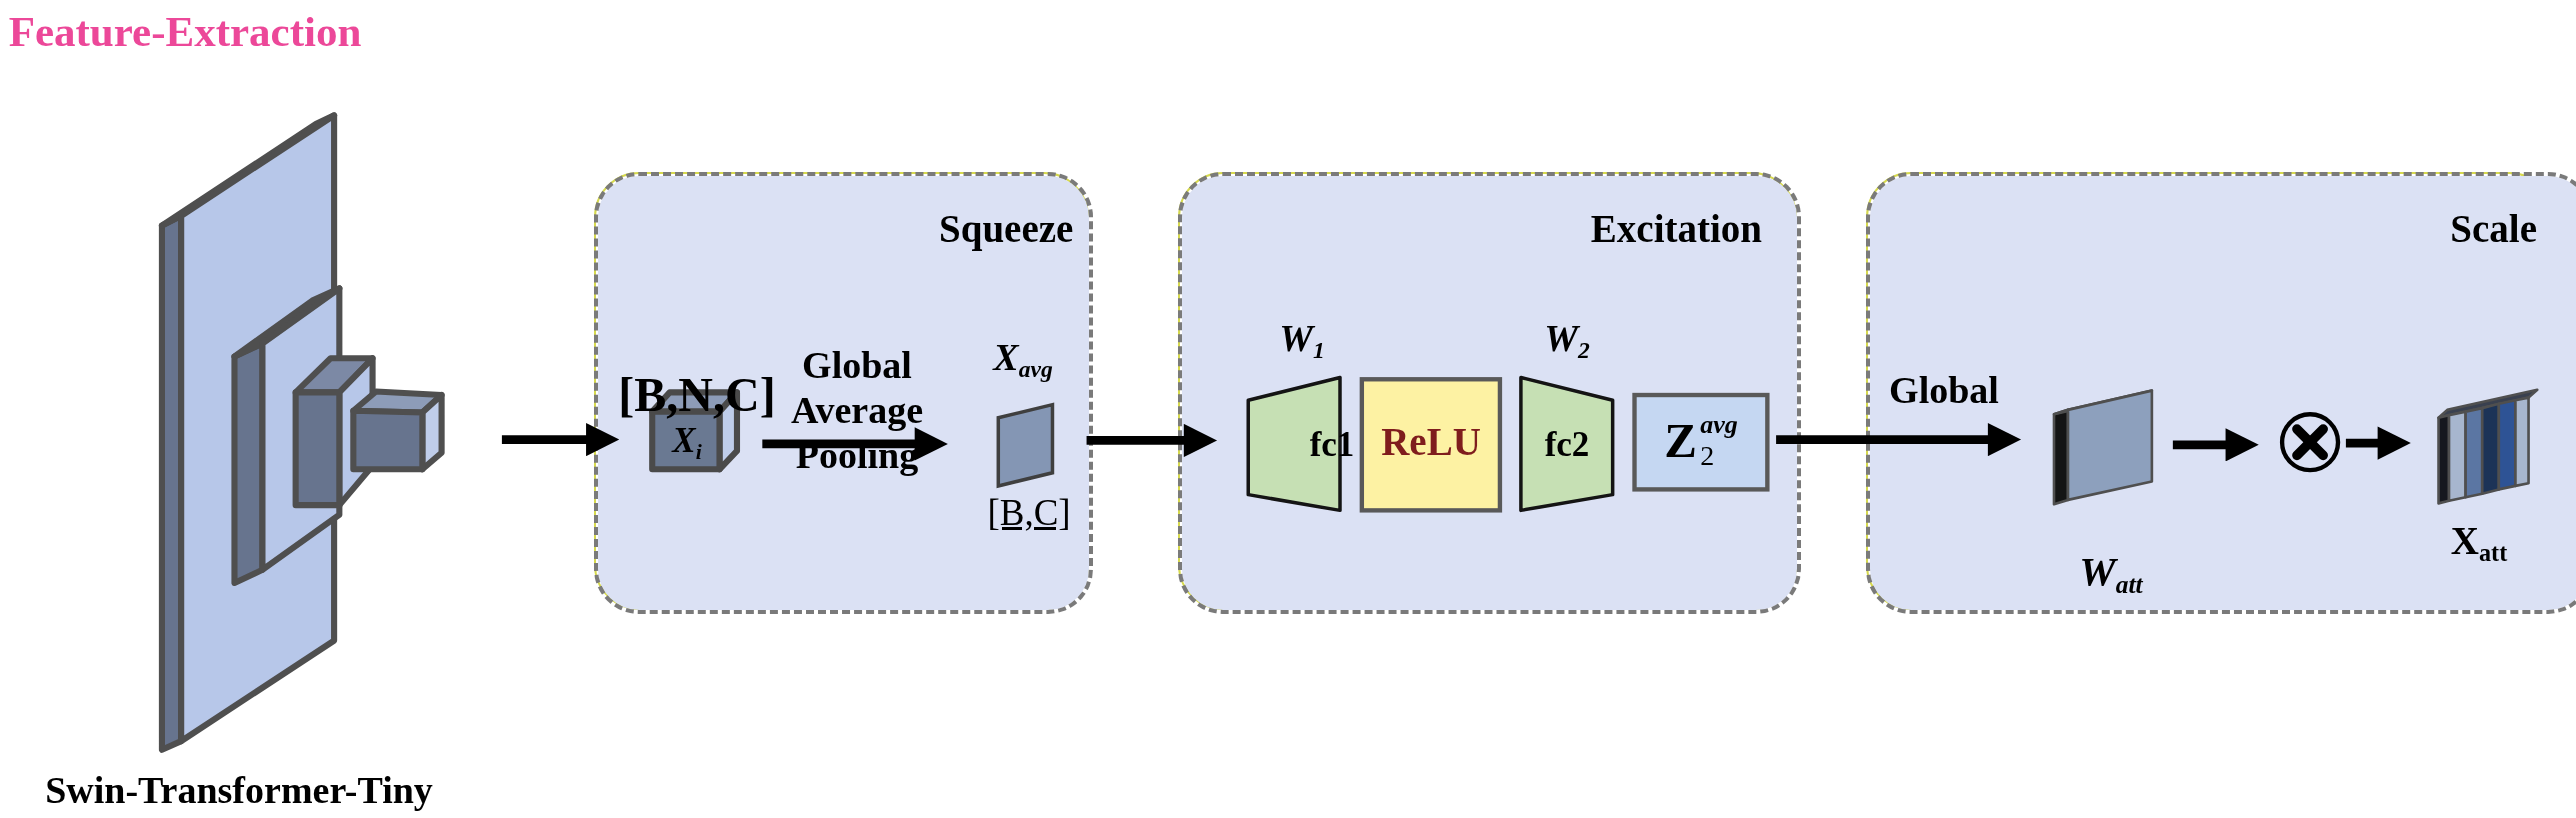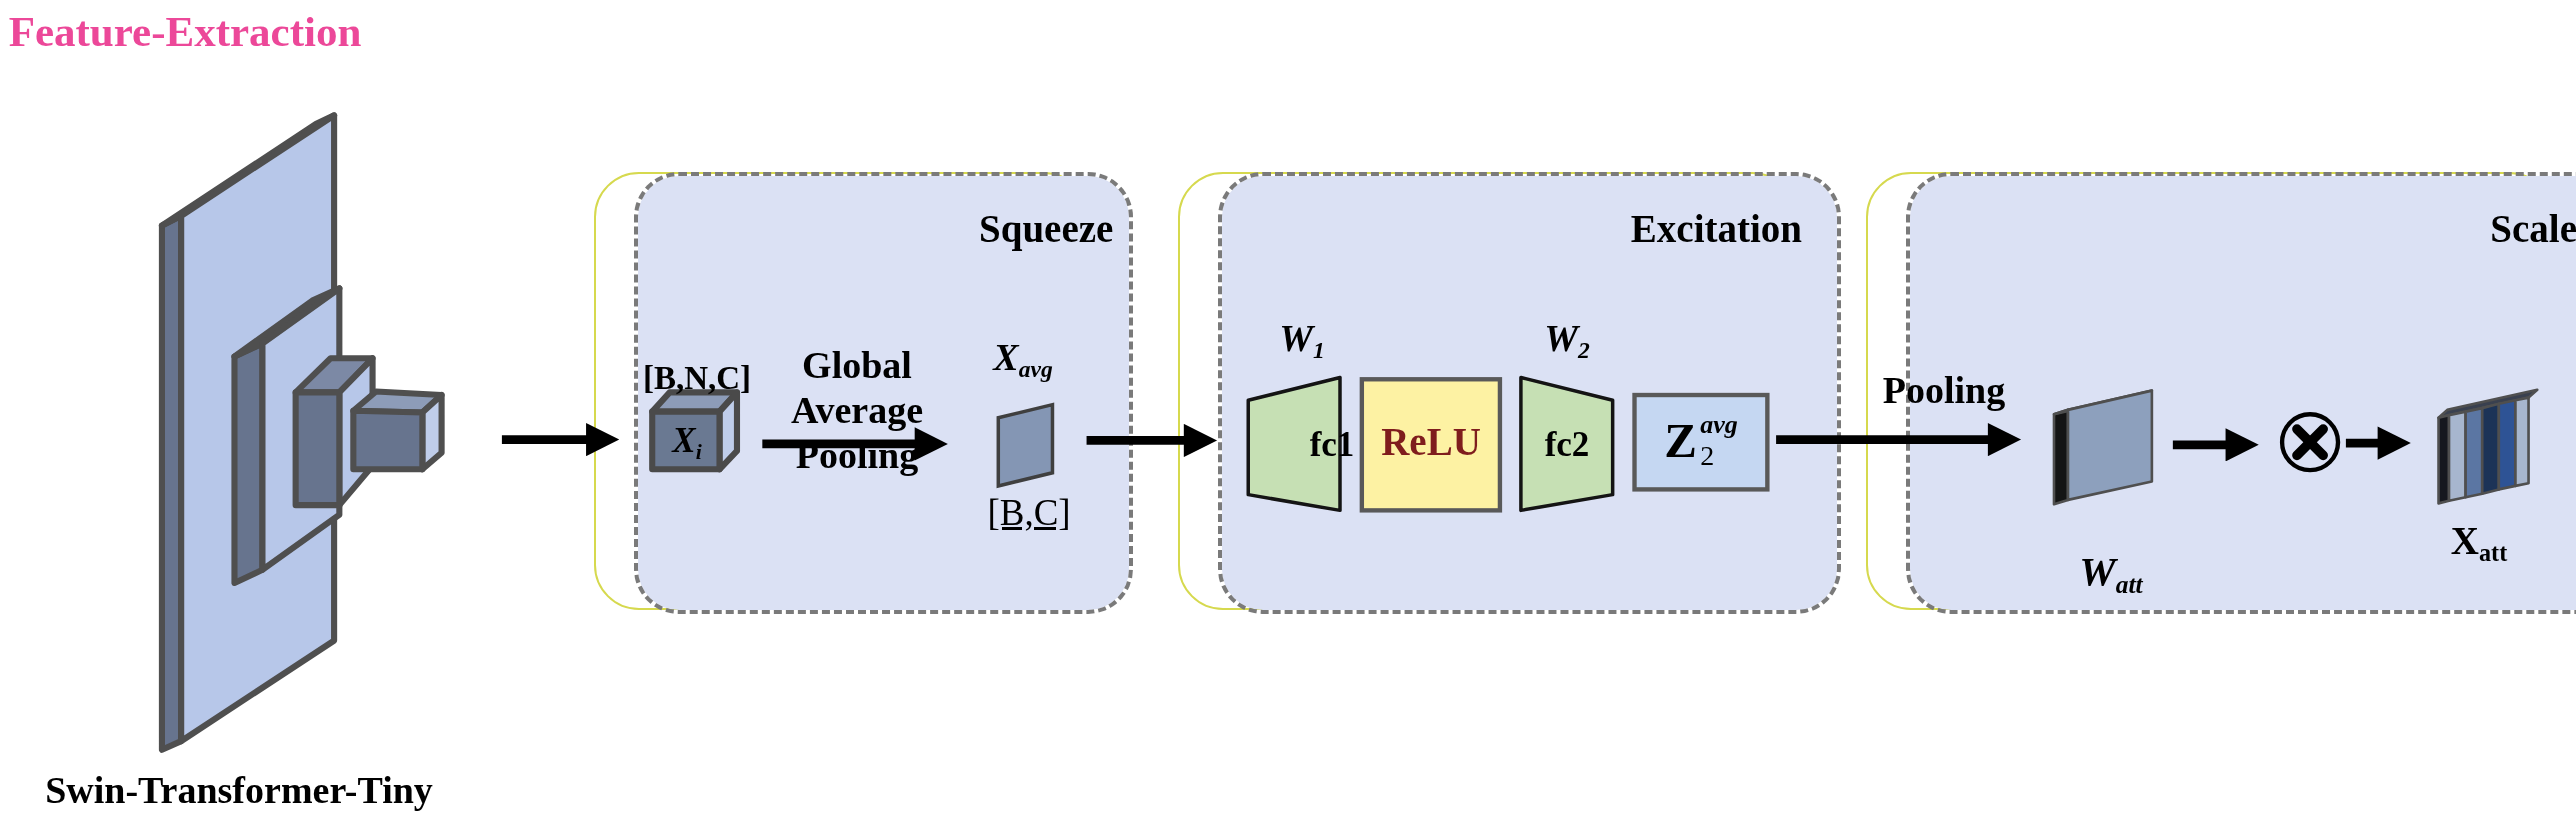--- a/index.html
+++ b/index.html
@@ -1,21 +1,21 @@
 <!DOCTYPE html>
 <html style="font-size:14px"><head>
 <meta charset="utf-8">
 <style>
   html,body{margin:0;padding:0;background:#ffffff;}
   #stage{position:relative;width:2576px;height:818px;background:#ffffff;overflow:hidden;
          font-family:"Liberation Serif","DejaVu Serif",serif;}
   .layer{position:absolute;left:0;top:0;pointer-events:none;}
   
   .panel-accent{position:absolute;border:2.6px solid #d6d94e;border-radius:45px;background:transparent;}
-  .panel{position:absolute;border:4.4px dashed #7a7a7a;border-radius:45px;background-clip:padding-box;margin-left:40px;}
+  .panel{position:absolute;border:4.4px dashed #7a7a7a;border-radius:45px;background-clip:padding-box;}
   .panel-title{position:absolute;top:30px;font-size:39px;font-weight:700;color:#000;white-space:nowrap;}
   
   .lbl{position:absolute;transform:translateX(-50%);font-weight:700;color:#000;
        white-space:nowrap;line-height:1;text-align:center;}
   .it{font-style:italic;}
   .reg{font-weight:400;}
   .sub{font-size:0.62em;vertical-align:-0.30em;}
   .gap{white-space:normal;width:245px;line-height:1.18;}
   .ttl{position:absolute;left:8.7px;top:7px;font-size:43px;font-weight:700;color:#ec4899;white-space:nowrap;}
   
@@ -120,21 +120,21 @@
       <line x1="2032" y1="503" x2="2280" y2="503" stroke="#000000"></line>
       <line x1="2486" y1="509" x2="2552" y2="509" stroke="#000000"></line>
       <line x1="2684" y1="507" x2="2726" y2="507" stroke="#000000"></line>
     </g>
   </svg>
 
   <div class="ttl">Feature-Extraction</div>
 
   <div class="lbl" style="left:239px;top:771px;font-size:38px;">Swin-Transformer-Tiny</div>
 
-  <div class="lbl" style="left:697px;top:362px;font-size:33px;">[B,N,C]</div>
+  <div class="lbl" style="left:697px;top:371px;font-size:48px;">[B,N,C]</div>
 
   <div class="lbl" style="left:687px;top:423px;font-size:35px;">
     <span class="it">X</span><span class="sub it">i</span>
   </div>
 
   <div class="lbl gap" style="left:857px;top:295px;font-size:38px;margin-top:48px;">Global Average Pooling</div>
 
   <div class="lbl" style="left:1023px;top:338px;font-size:38px;">
     <span class="it">X</span><span class="sub it">avg</span>
   </div>
@@ -158,21 +158,21 @@
   <div class="lbl" style="left:1701px;top:412px;font-size:49px;">
     <span class="zwrap">
       <span>Z</span>
       <span class="zstack">
         <span class="zsup">avg</span>
         <span class="zsub">2</span>
       </span>
     </span>
   </div>
 
-  <div class="lbl" style="left:1944px;top:371px;font-size:38px;">Pooling</div>
+  <div class="lbl" style="left:1944px;top:371px;font-size:38px;">Global</div>
 
   <div class="lbl" style="left:2111px;top:551px;font-size:41px;">
     <span class="it">W</span><span class="sub it">att</span>
   </div>
 
   <div class="lbl" style="left:2479px;top:521px;font-size:39px;">
     <span>X</span><span class="sub">att</span>
   </div>
 
 </div>

